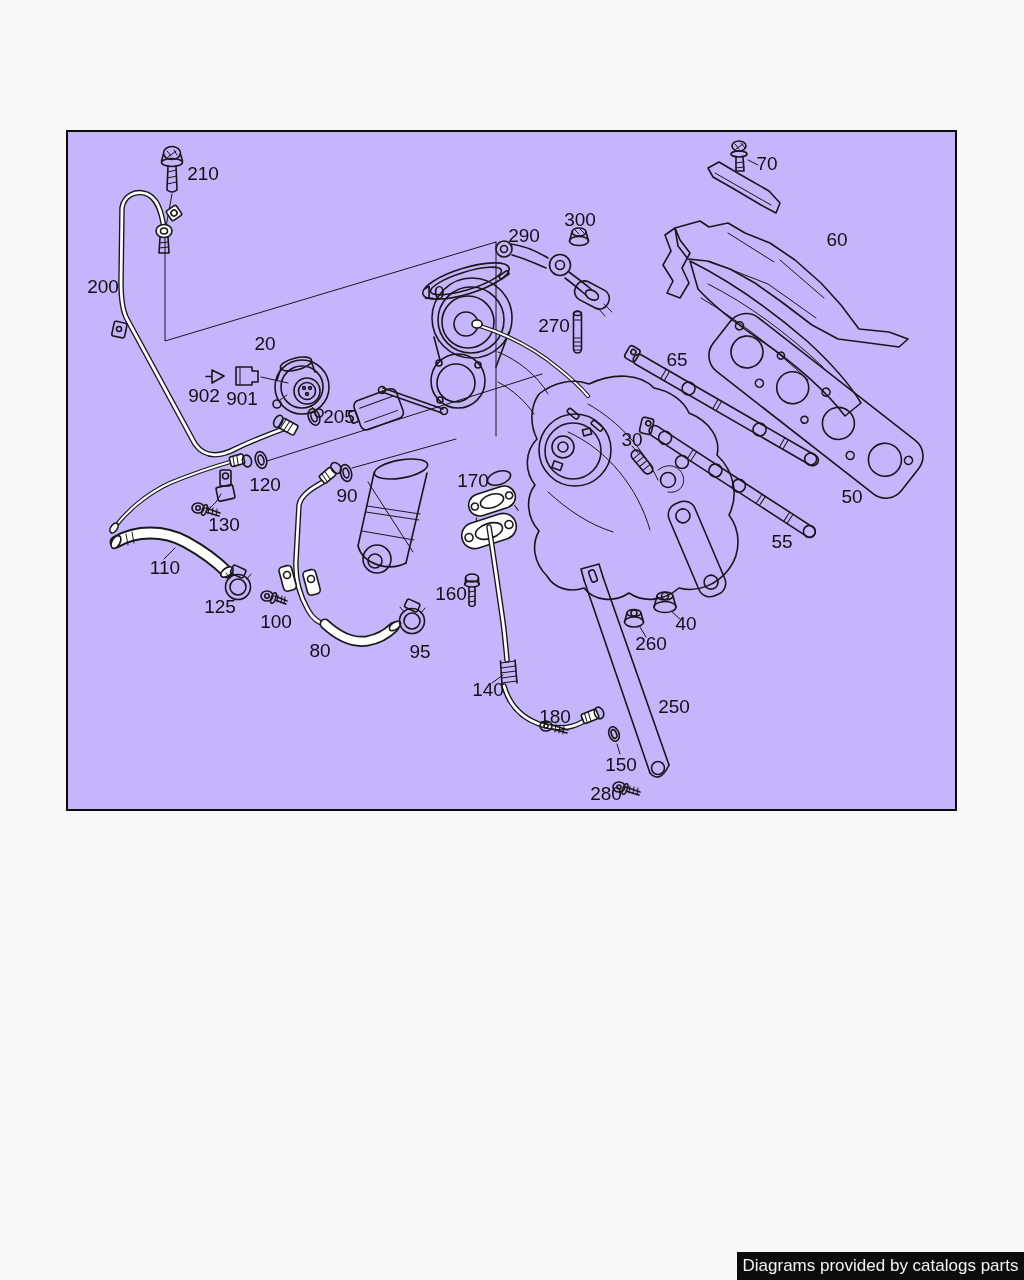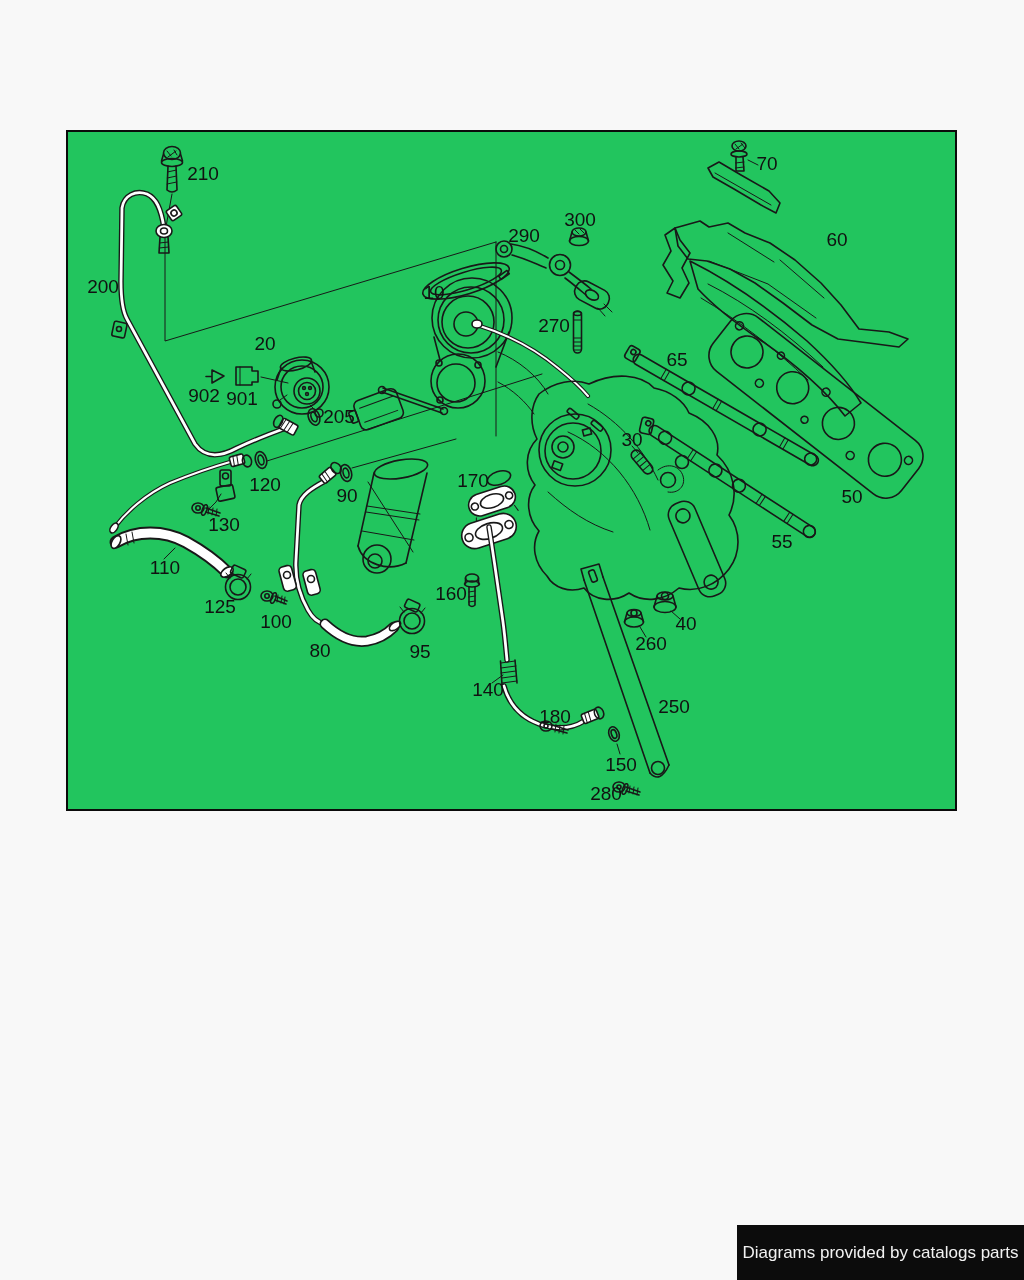--- a/index.html
+++ b/index.html
@@ -20,32 +20,32 @@
   svg .to5{stroke-width:5.5} svg .ti5{stroke:#ffffff;stroke-width:2.8}
   svg .to4{stroke-width:4.2} svg .ti4{stroke:#ffffff;stroke-width:2}
   svg .to13{stroke-width:13} svg .ti13{stroke:#ffffff;stroke-width:9}
   svg .to11{stroke-width:11} svg .ti11{stroke:#ffffff;stroke-width:7.5}
   svg .fillw{fill:#ffffff}
   svg text.part-label{
     stroke:none;fill:#111111;font-family:"Liberation Sans",sans-serif;
     font-size:19px;text-anchor:middle;dominant-baseline:central;
   }
   .footer{
-    position:absolute;right:0;bottom:0;height:55px;width:287px;
+    position:absolute;right:0;bottom:0;height:28px;width:287px;
     background:#0c0c0c;display:flex;align-items:center;justify-content:center;
   }
   .footer span{
     color:#f2f2f2;font-size:17px;font-family:"Liberation Sans",sans-serif;
     white-space:nowrap;
   }
 </style>
 </head>
 <body style="background: rgb(248, 248, 248);">
 
-<div class="panel" style="background: #22c55e; border-color: rgb(11, 11, 11);">
+<div class="panel" style="background: #c4b5fd; border-color: rgb(11, 11, 11);">
   <svg viewBox="0 0 887 677">
 
     <g>
       <path class="thin" d="M104,62 L97,100 L97,209 L428,110 M428,110 L428,304 M199,329 L474,242"></path>
     </g>
 
     <g>
       <ellipse cx="104" cy="21" rx="8.5" ry="6.5"></ellipse>
       <path class="thin" d="M99,19 L103,24 M106,18 L109,23 M100,25 L108,19"></path>
       <path d="M95.5,22 L93.5,29 M112.5,22 L114.5,29"></path>

